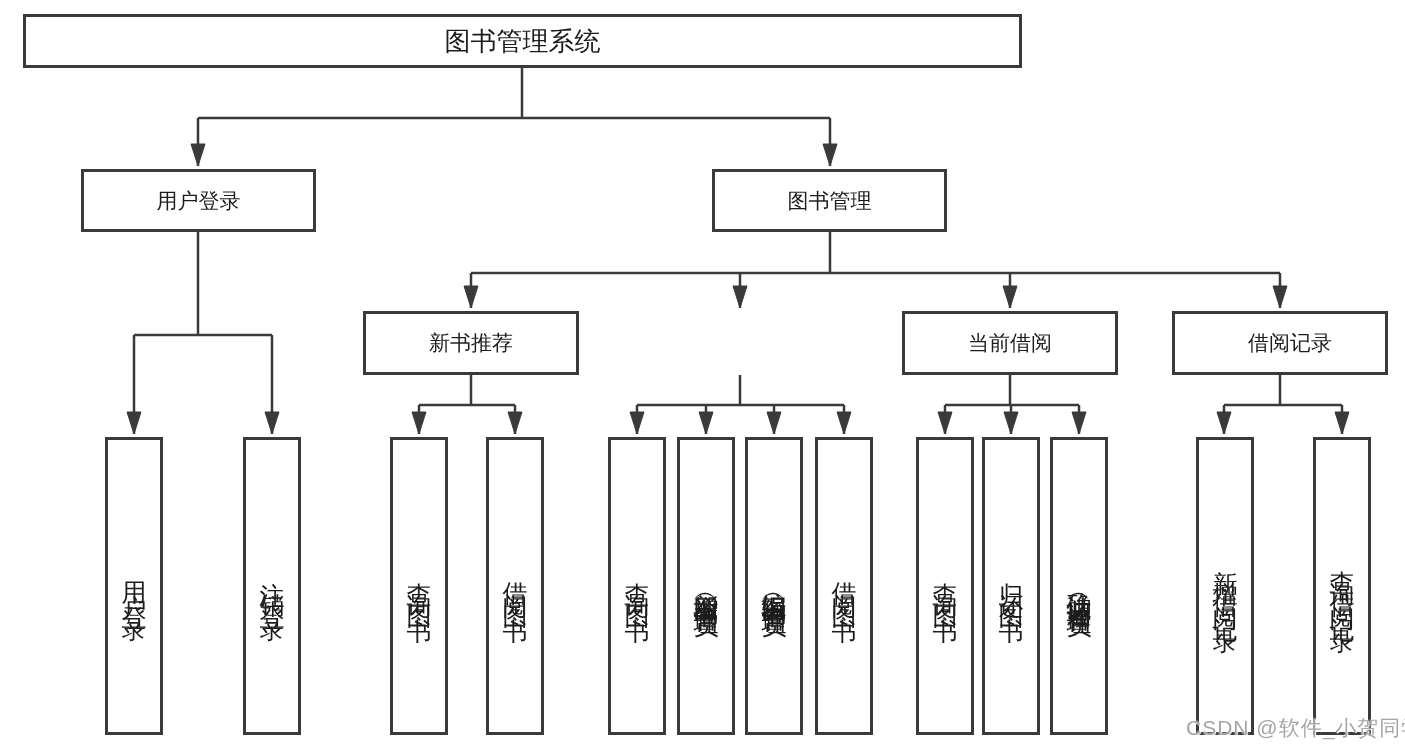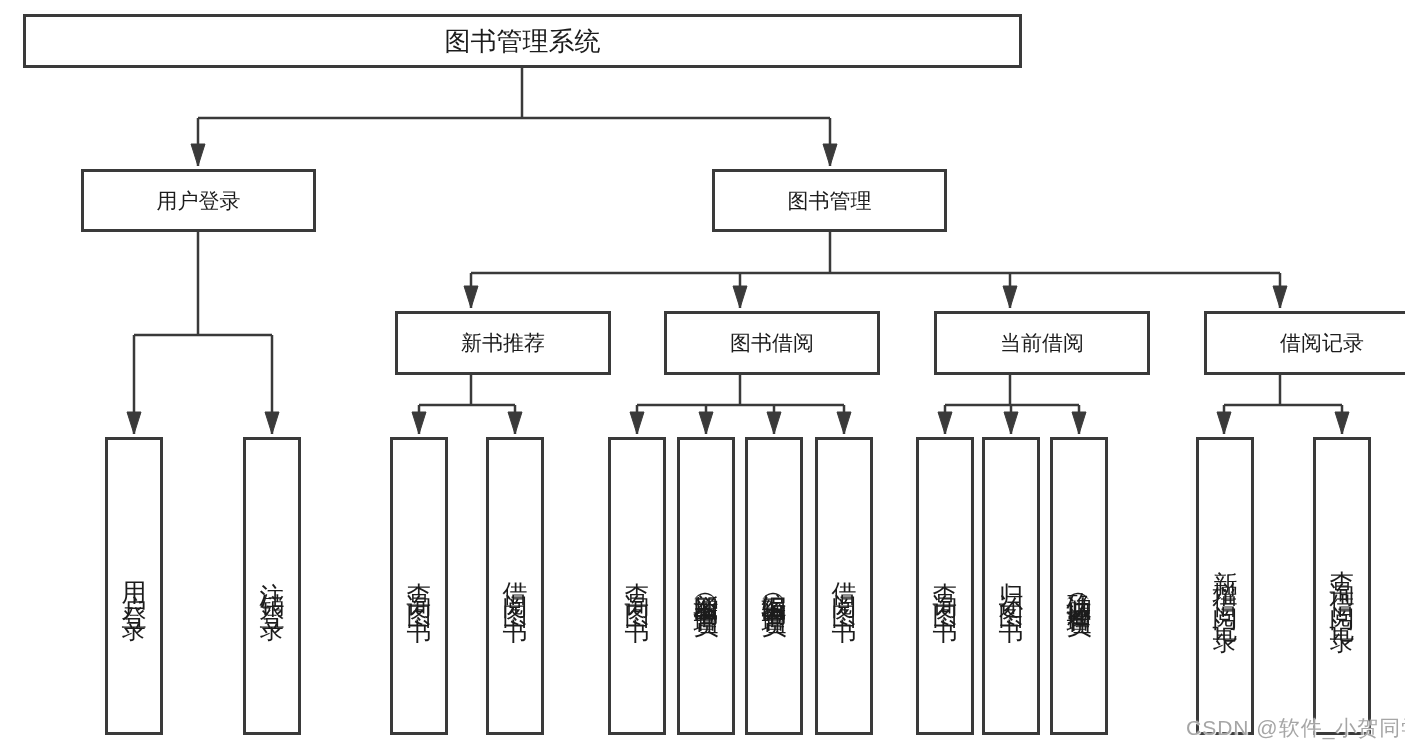--- a/index.html
+++ b/index.html
@@ -26,21 +26,21 @@
     box-sizing: border-box;
     border: 3px solid #3a3a3a;
     background: #ffffff;
     display: flex;
     align-items: center;
     justify-content: center;
     color: #1c1c1c;
   }
   .lv1 { left: 23px; top: 14px; width: 999px; height: 54px; font-size: 26px; }
   .lv2 { top: 169px; width: 235px; height: 63px; font-size: 21px; }
-  .lv3 { top: 311px; width: 216px; height: 64px; font-size: 21px; margin-left: 32px; }
+  .lv3 { top: 311px; width: 216px; height: 64px; font-size: 21px; }
   .v {
     top: 437px;
     width: 58px;
     height: 298px;
     font-size: 25px;
   }
   .v span {
     writing-mode: vertical-rl;
     line-height: 1;
   }
@@ -120,23 +120,20 @@
   <div class="box lv2" style="left:81px;">
     <span>用户登录</span>
   </div>
   <div class="box lv2" style="left:712px;align-items:center;">
     <span>图书管理</span>
   </div>
 
   <div class="box lv3" style="left:363px;">
     <span>新书推荐</span>
   </div>
-  <div class="box lv3" style="left:632px;">
-    <span>图书借阅</span>
-  </div>
   <div class="box lv3" style="left:902px;text-align:right;">
     <span>当前借阅</span>
   </div>
   <div class="box lv3" style="left:1172px;padding-left:20px;">
     <span>借阅记录</span>
   </div>
 
   <div class="box v v-short" style="left:105px;">
     <span>用户登录</span>
   </div>

